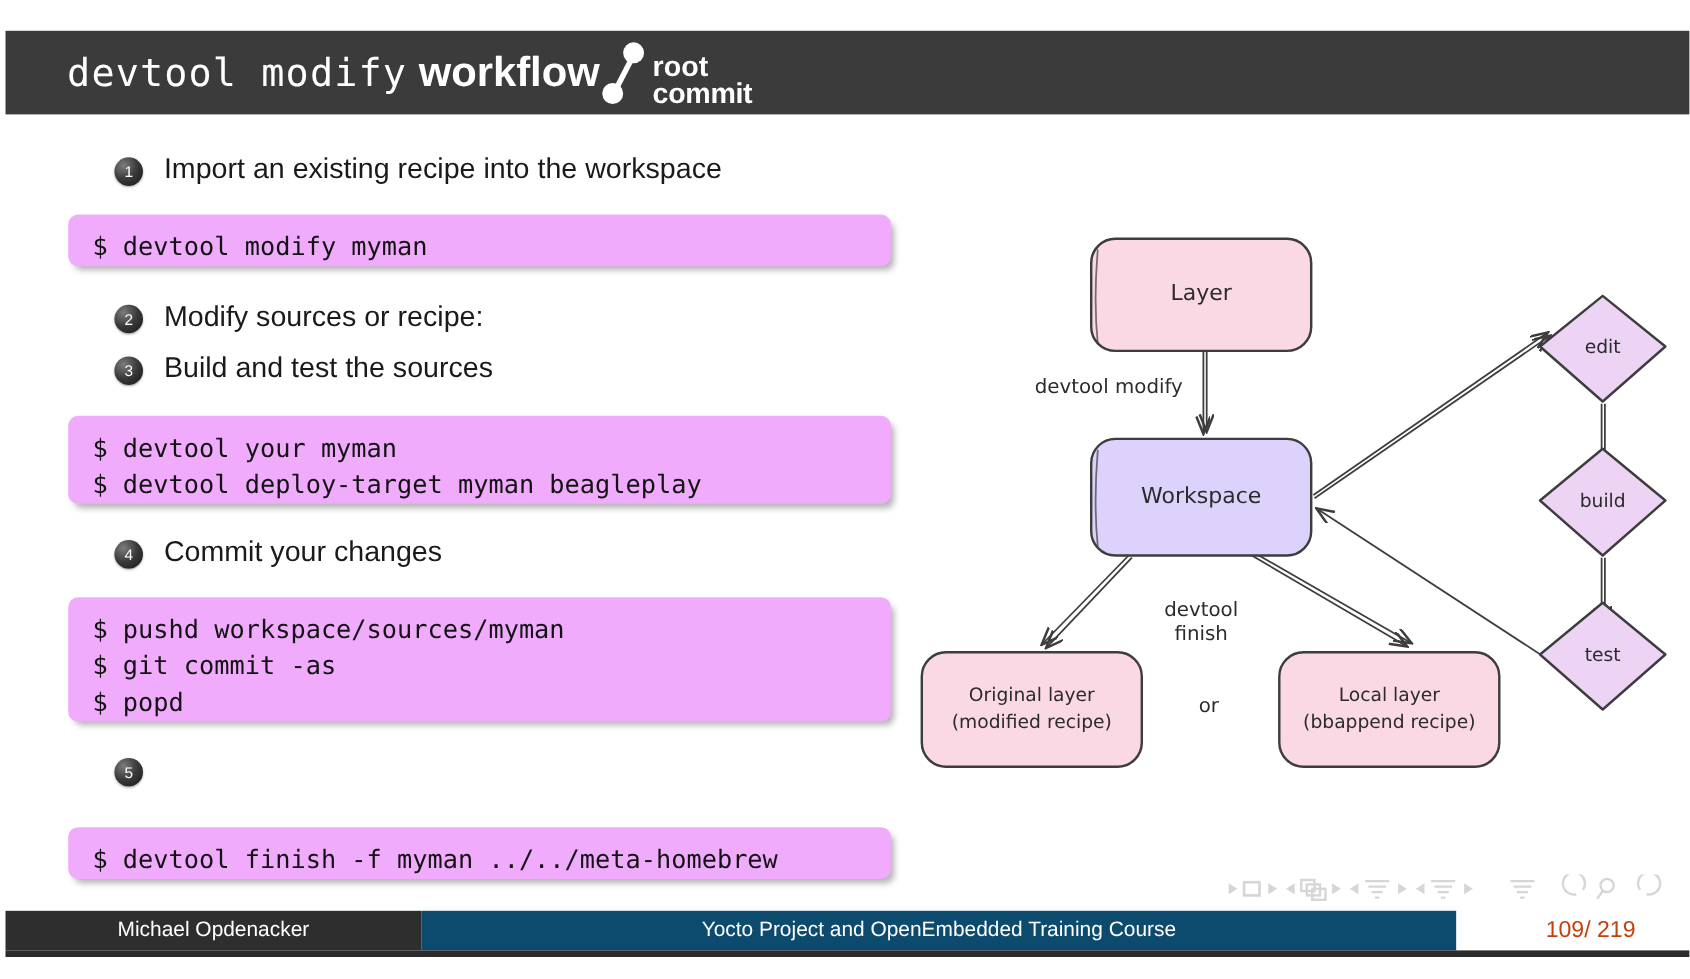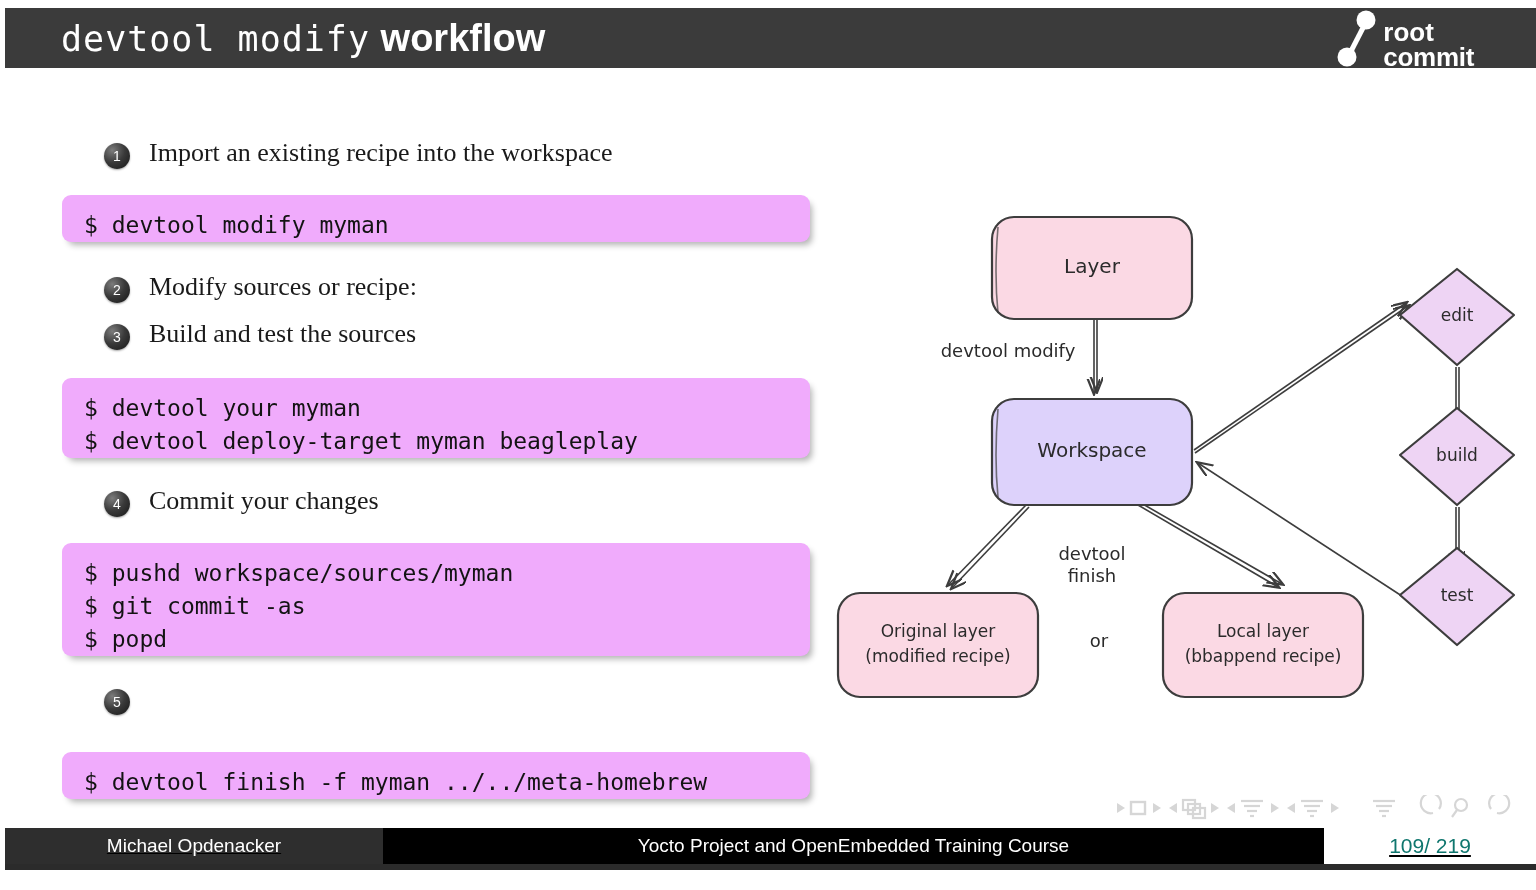--- a/index.html
+++ b/index.html
@@ -5,23 +5,23 @@
   html,body{margin:0;padding:0;}
   body{
     width:1536px;height:890px;
     background:#ffffff;
     font-family:"Liberation Sans", sans-serif;
     overflow:hidden;
     position:relative;
   }
   
   .header{
-    position:absolute;left:5px;top:8px;width:1531px;height:60px;
+    position:absolute;left:5px;top:28px;width:1531px;height:76px;
     background:#3b3b3b;
-    display:flex;align-items:center;justify-content:space-between;
+    display:flex;align-items:center;
   }
   .header-title{
     margin-left:56px;color:#ffffff;font-size:38px;white-space:nowrap;
     letter-spacing:0px;
   }
   .header-title .mono{
     font-family:"DejaVu Sans Mono","Liberation Mono",monospace;
     font-size:35px;font-weight:400;letter-spacing:1px;
   }
   .header-title .bold{
@@ -47,21 +47,21 @@
   .bullet-badge{
     width:26px;height:26px;border-radius:50%;
     background:radial-gradient(circle at 32% 28%, #7c7c7c 0%, #3a3a3a 48%, #151515 100%);
     color:#ffffff;font-size:14px;line-height:26px;text-align:center;
     flex:0 0 auto;margin-top:5px;
     font-family:"Liberation Sans",sans-serif;
     box-shadow:0 1px 2px rgba(0,0,0,.35);
   }
   .bullet-text{
     margin-left:19px;font-size:26px;color:#1a1a1a;
-    font-family:Liberation Serif, serif;white-space:nowrap;
+    font-family:Liberation Sans, sans-serif;white-space:nowrap;
   }
 
   .code-block{
     margin-left:62px;margin-right:0;width:748px;
     background:#f0abfc;border-radius:9px;
     padding:14px 0 0 22px;
     box-shadow:4px 5px 6px -2px rgba(0,0,0,.30);
     font-family:"DejaVu Sans Mono","Liberation Mono",monospace;
     font-size:23px;line-height:33px;color:#131313;
     box-sizing:border-box;
@@ -72,36 +72,37 @@
   .diagram{position:absolute;left:808px;top:175px;width:756px;height:560px;}
 
   
   .navicons{
     position:absolute;left:1115px;top:795px;width:400px;height:28px;
   }
 
   
   .footer{
     position:absolute;left:5px;top:828px;width:1531px;height:36px;
-    display:flex;align-items:stretch;text-decoration:underline;
+    display:flex;align-items:stretch;
   }
   .foot-author{
     width:378px;background:#2e2e2e;color:#ffffff;
     display:flex;align-items:center;justify-content:center;
     font-size:19px;
   }
   .foot-title{
-    flex:1;background:#000000;color:#ffffff;
+    flex:1;background:#0c4a6e;color:#ffffff;
     display:flex;align-items:center;justify-content:center;
     font-size:19px;
   }
   .foot-page{
-    width:212px;background:#ffffff;color:#0f766e;
+    width:180px;background:#ffffff;color:#c2410c;
     display:flex;align-items:center;justify-content:center;
     font-size:21px;
+    padding-left:32px;
   }
   .footer-underline{
     position:absolute;left:5px;top:864px;width:1531px;height:6px;background:#2b2b2b;
   }
 </style>
 </head>
 <body>
 
 <div class="header">
   <div class="header-title">

